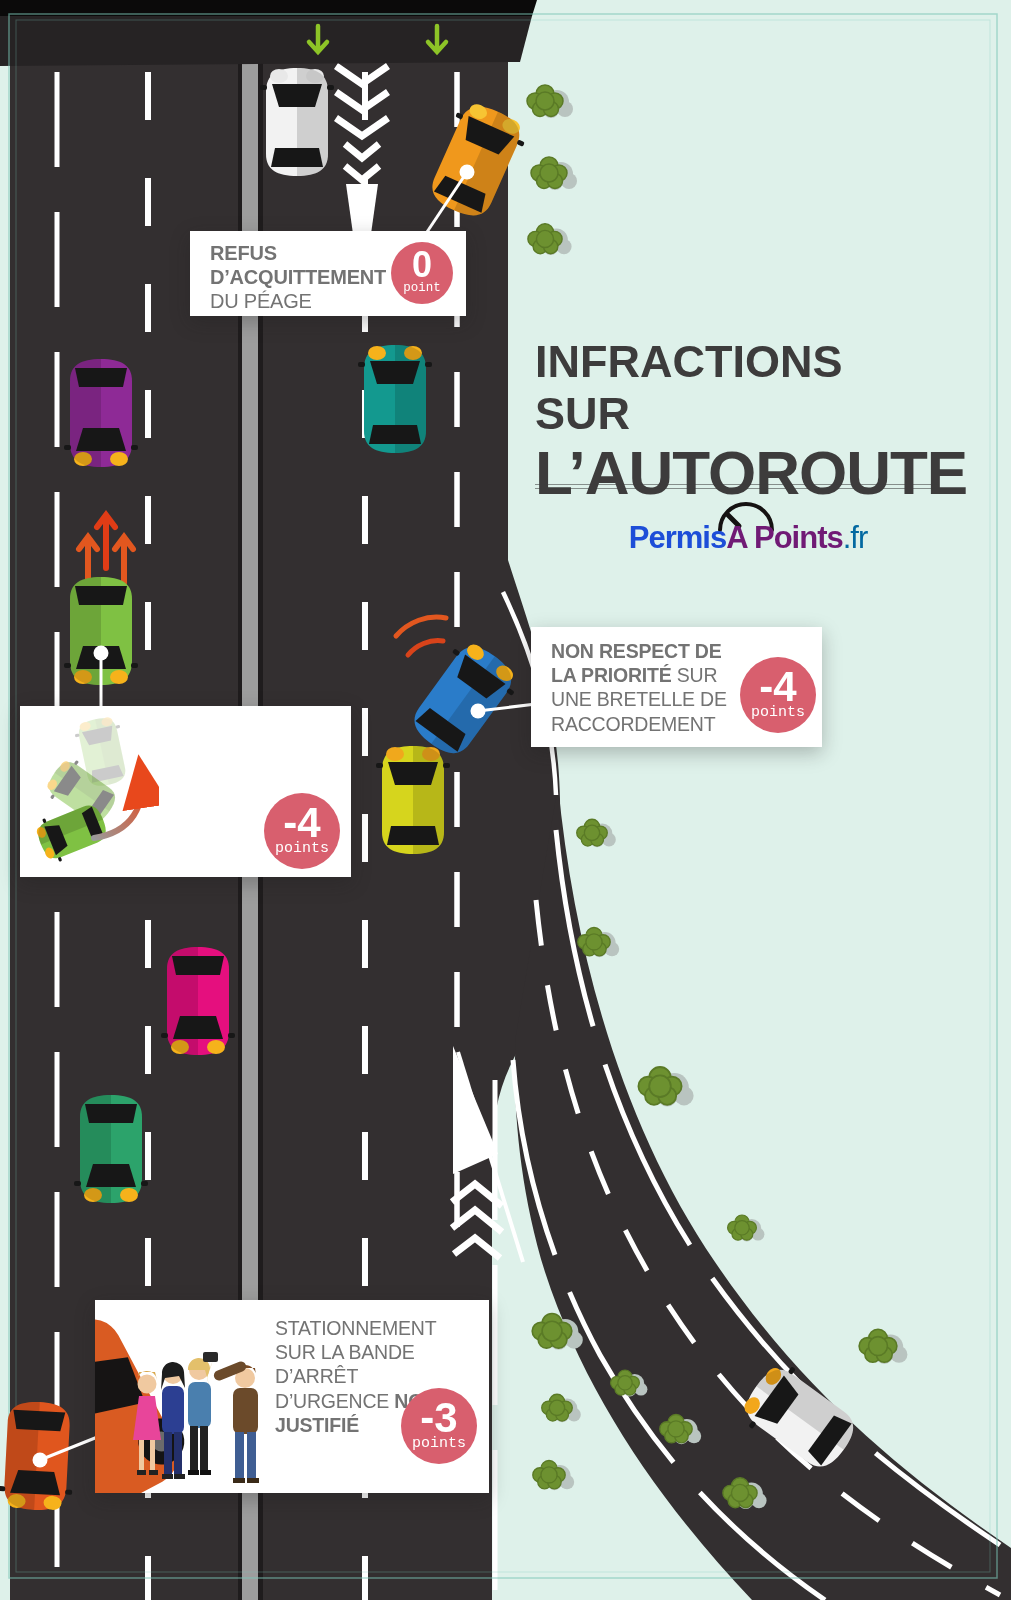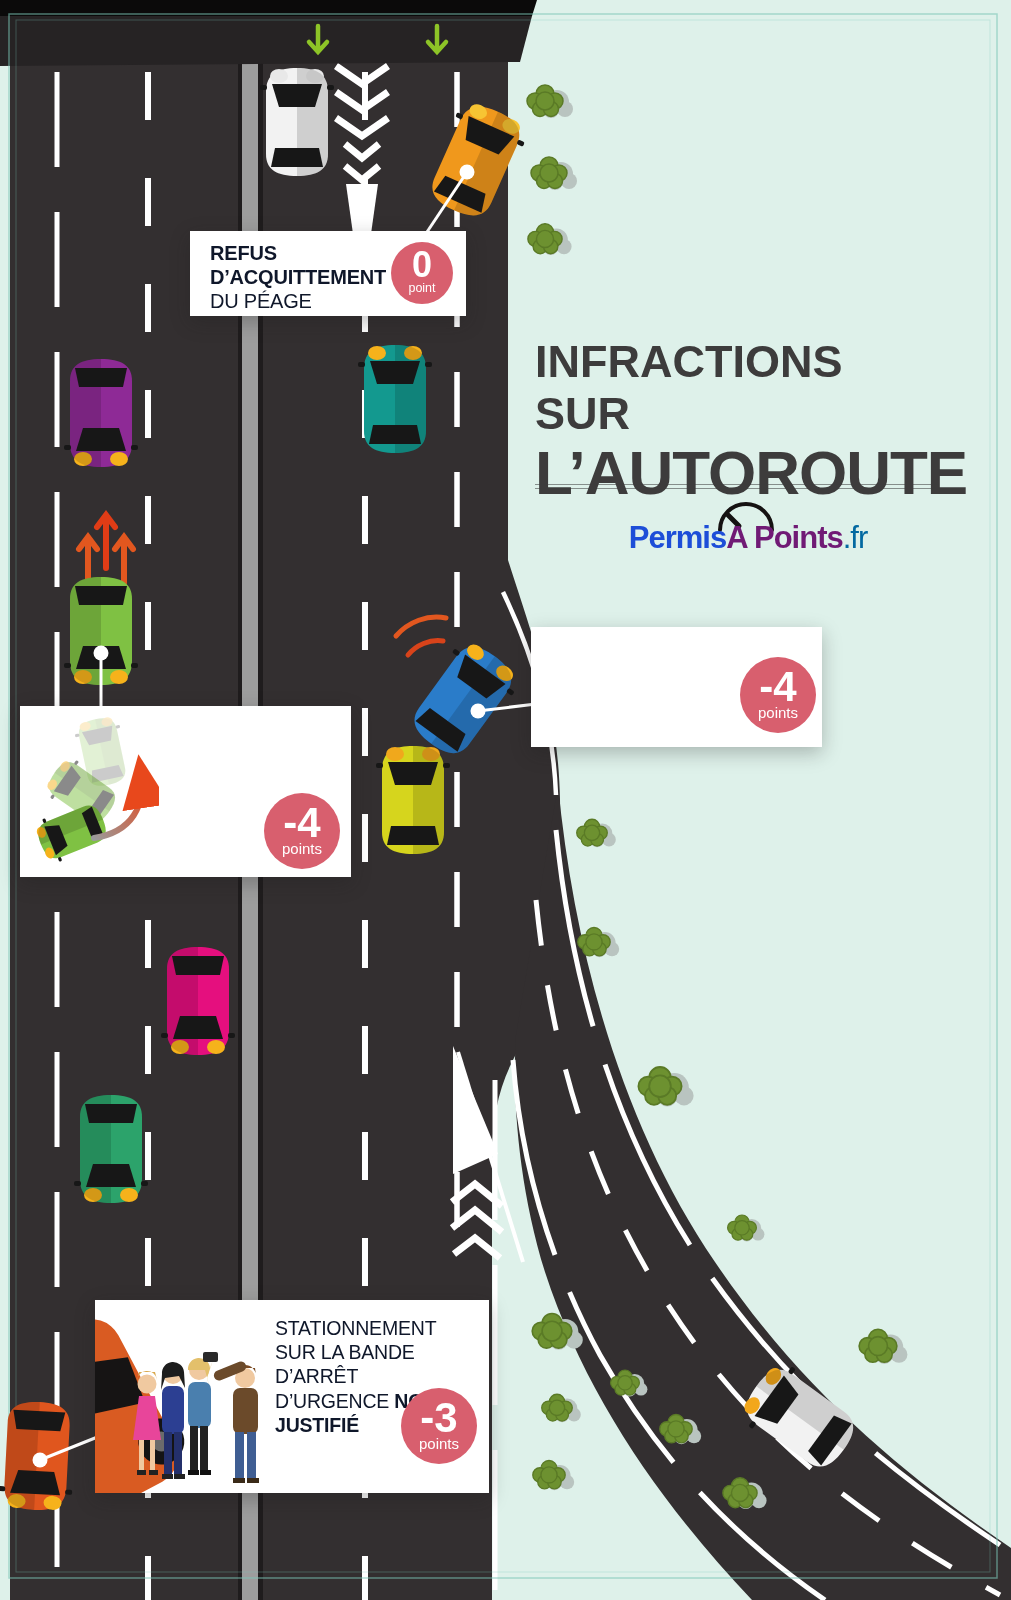--- a/index.html
+++ b/index.html
@@ -2,26 +2,26 @@
 <html><head>
 <meta charset="utf-8">
 <style>
   html,body{margin:0;padding:0;background:#def1ea;}
   #canvas{position:relative;width:1011px;height:1600px;margin:0 auto;background:#def1ea;
           overflow:hidden;font-family:"Liberation Sans",sans-serif;}
   #scene{position:absolute;left:0;top:0;z-index:1;}
   .overlay{position:absolute;z-index:2;}
   
   .callout{position:absolute;background:#ffffff;box-shadow:0 6px 18px rgba(30,30,30,.28);z-index:2;}
-  .ctext{position:absolute;color:#0f172a;letter-spacing:-0.2px;}
+  .ctext{position:absolute;color:#737373;letter-spacing:-0.2px;}
   .ctext b{font-weight:700;}
   .badge{position:absolute;border-radius:50%;background:#d85f6e;color:#fff;
          display:flex;flex-direction:column;align-items:center;justify-content:center;text-align:center;}
   .badge .val{font-weight:700;line-height:.8;}
-  .badge .unit{line-height:1;margin-top:2px;}
+  .badge .unit{line-height:1;margin-top:2px;font-family:Liberation Mono, monospace;}
   .badge-sm{width:62px;height:62px;}
   .badge-sm .val{font-size:36px;}
   .badge-sm .unit{font-size:12.5px;}
   .badge-lg{width:76px;height:76px;}
   .badge-lg .val{font-size:42px;}
   .badge-lg .unit{font-size:15px;}
   
   #title-block{left:535px;top:336px;width:410px;color:#3d3c3c;}
   #title-line1{font-size:45px;font-weight:700;letter-spacing:0px;line-height:1.15;}
   #title-line2{font-size:62px;font-weight:700;letter-spacing:-1px;line-height:1.05;}
@@ -220,20 +220,24 @@
       <b>REFUS D’ACQUITTEMENT</b>
       <span>DU PÉAGE</span>
     </div>
     <div class="badge badge-sm" style="right:13px;top:11px;">
       <div class="val">0</div>
       <div class="unit">point</div>
     </div>
   </div>
 
   <div class="callout" style="left:531px;top:627px;width:291px;height:120px;">
+    <div class="ctext" style="left:20px;top:12px;width:192px;font-size:19.5px;line-height:1.24;">
+      <b>NON RESPECT DE LA PRIORITÉ</b>
+      <span>SUR UNE BRETELLE DE RACCORDEMENT</span>
+    </div>
     <div class="badge badge-lg" style="right:6px;top:30px;">
       <div class="val">-4</div>
       <div class="unit">points</div>
     </div>
   </div>
 
   <div class="callout" style="left:20px;top:706px;width:331px;height:171px;">
     <svg width="135" height="165" style="position:absolute;left:4px;top:4px;">
       <use href="#carShape" transform="translate(78,42) scale(0.62) rotate(-12)" style="--body:#7fc143" opacity="0.22"></use>
       <use href="#carShape" transform="translate(58,82) scale(0.62) rotate(-55)" style="--body:#7fc143" opacity="0.5"></use>

